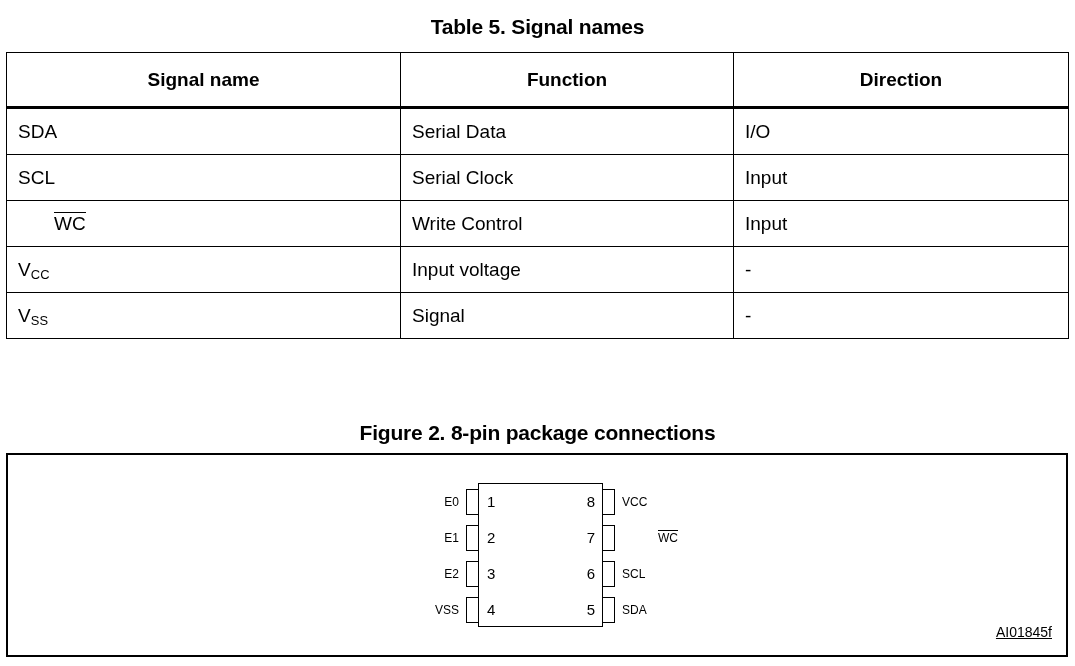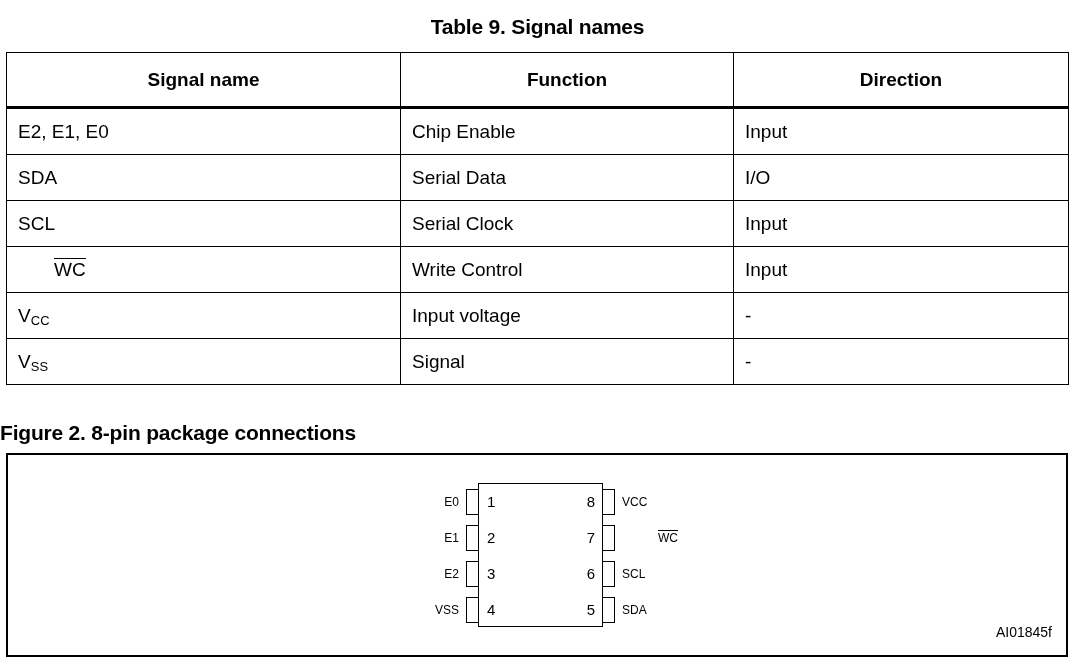--- a/index.html
+++ b/index.html
@@ -78,21 +78,21 @@
     top: 0.28em;
     letter-spacing: 0.2px;
   }
 
   
   .figure-title {
     position: absolute;
     left: 0;
     top: 420px;
     width: 1075px;
-    text-align: left;
+    text-align: center;
     font-size: 21px;
     font-weight: bold;
     letter-spacing: -0.2px;
     line-height: 26px;
   }
 
   .figure-box {
     position: absolute;
     left: 6px;
     top: 453px;
@@ -148,47 +148,43 @@
   }
   .pin-label.left  { left: 0; width: 46px; text-align: right; }
   .pin-label.right { left: 209px; text-align: left; }
 
   .fig-id {
     position: absolute;
     right: 14px;
     bottom: 14px;
     font-size: 14px;
     line-height: 17px;
+    text-decoration: underline;
   }
 </style>
 </head>
 <body>
 
-<div class="table-title">Table 9. Signal names</div>
+<div class="table-title">Table 5. Signal names</div>
 
 <table class="signal-table">
   <colgroup>
     <col class="c-signal">
       <col class="c-func">
       <col class="c-dir">
   </colgroup>
   <thead>
     <tr>
       <th>Signal name</th>
       <th>Function</th>
       <th>Direction</th>
     </tr>
   </thead>
   <tbody>
     <tr>
-      <td><span>E2, E1, E0</span></td>
-      <td>Chip Enable</td>
-      <td>Input</td>
-    </tr>
-    <tr>
       <td><span>SDA</span></td>
       <td>Serial Data</td>
       <td>I/O</td>
     </tr>
     <tr>
       <td><span>SCL</span></td>
       <td>Serial Clock</td>
       <td>Input</td>
     </tr>
     <tr>

